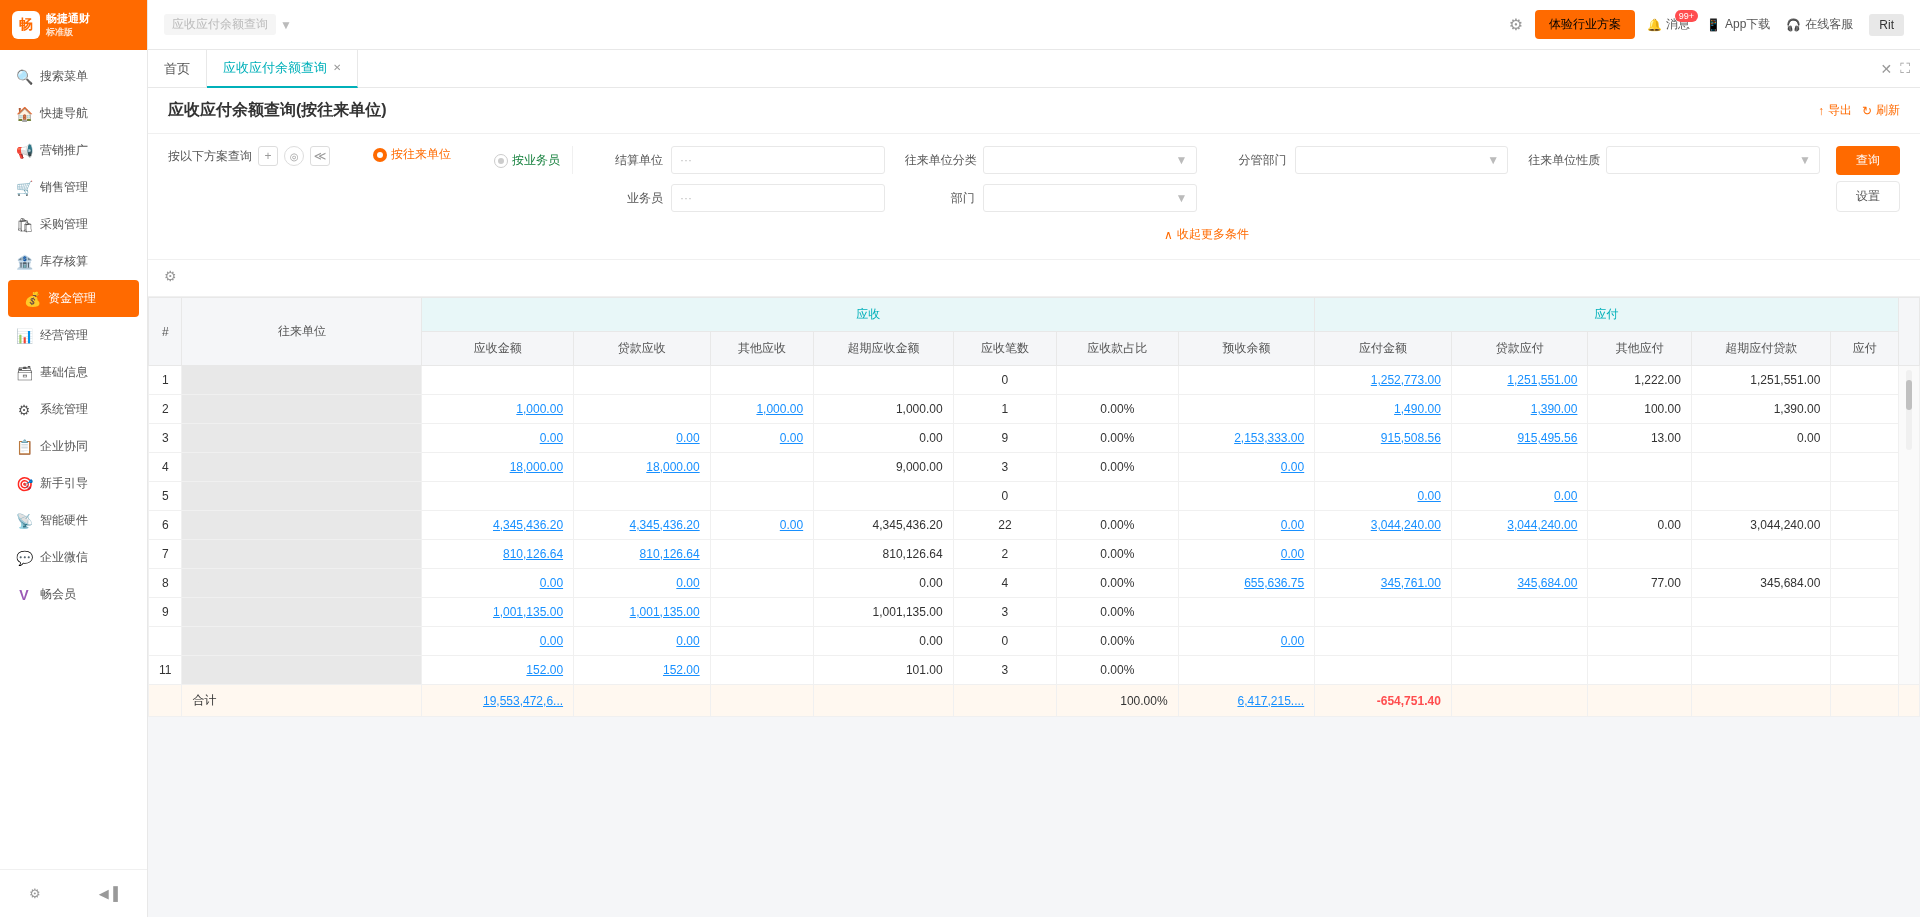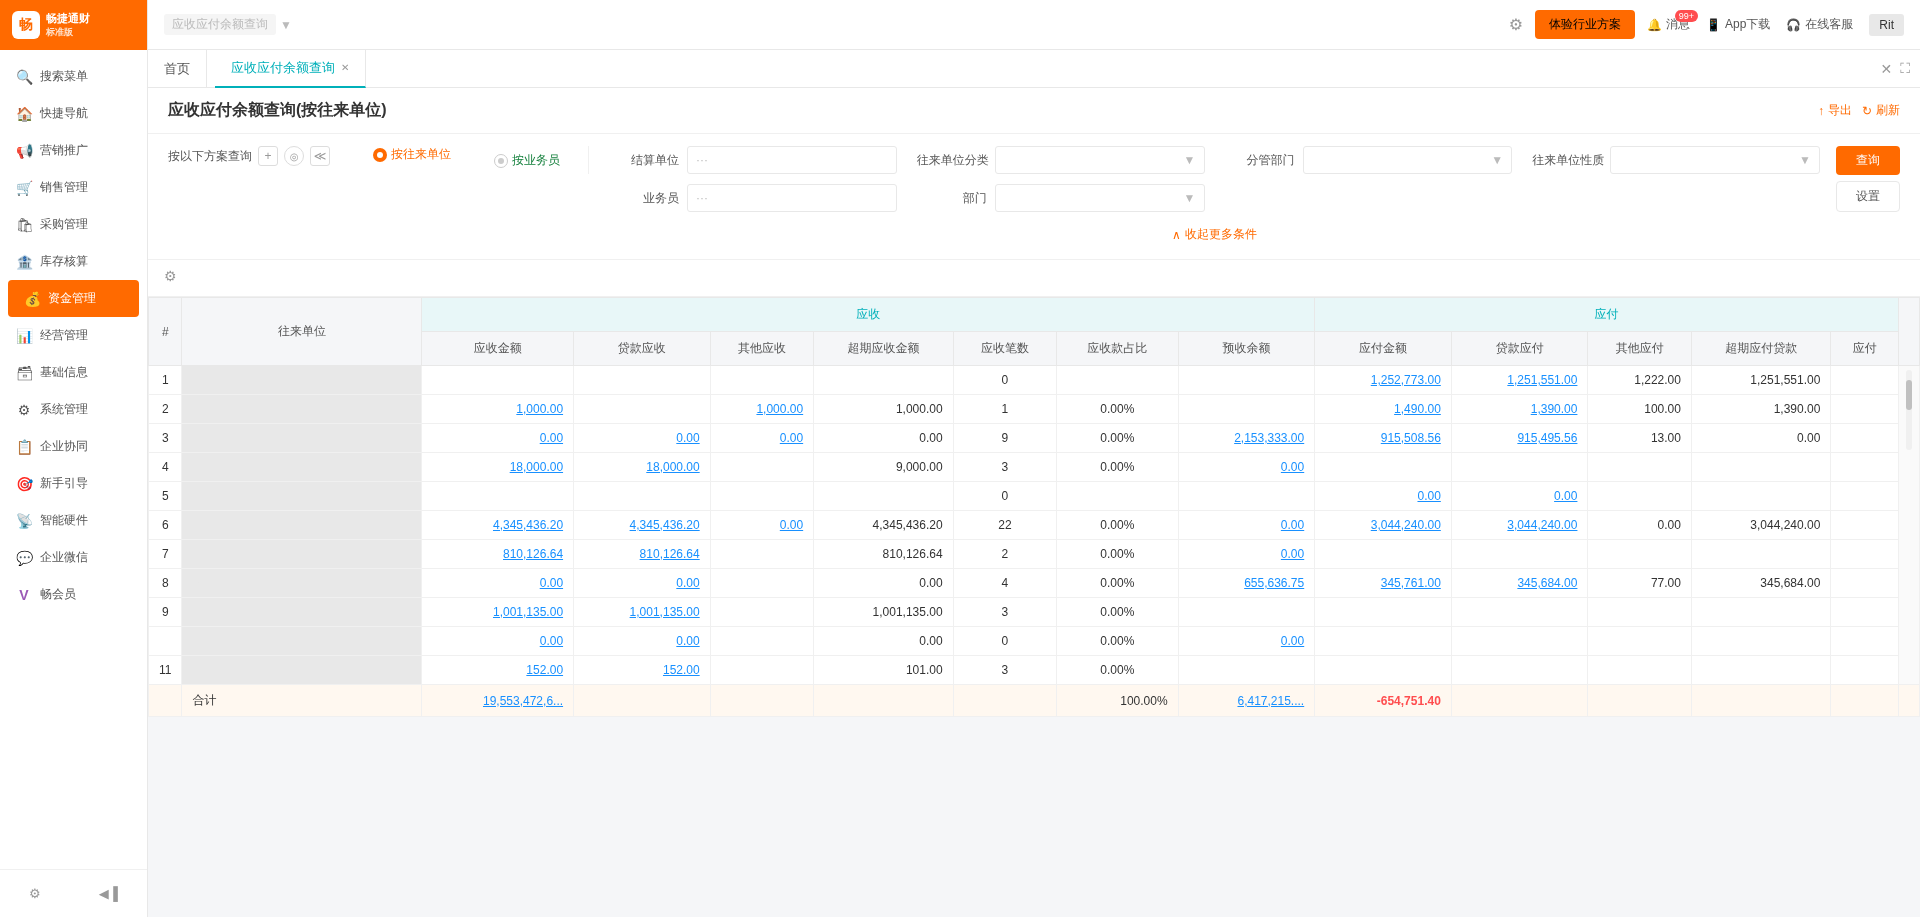--- a/index.html
+++ b/index.html
@@ -66,21 +66,20 @@
     .main-content {
       margin-left: 148px; margin-top: 50px; height: calc(100vh - 50px);
       display: flex; flex-direction: column; overflow: hidden;
     }
 
     
     .tab-bar {
       background: #fff; border-bottom: 1px solid #e8e8e8;
       display: flex; align-items: center; padding: 0 0 0 0;
       height: 38px;
-      gap: 8px;
     }
     .tab-item {
       padding: 0 16px; height: 38px; display: flex; align-items: center; gap: 6px;
       cursor: pointer; color: #555; border-right: 1px solid #e8e8e8; font-size: 13px;
     }
     .tab-item.home { color: #555; }
     .tab-item.active {
       background: #fff; color: #00b0b9; border-bottom: 2px solid #00b0b9;
       font-weight: 500;
     }
@@ -299,21 +298,21 @@
         <div class="page-header-btn">
           <span>↻</span>
           <span>刷新</span>
         </div>
       </div>
     </div>
 
     <div class="filter-area">
       <div style="display:flex;gap:0;align-items:flex-start;">
 
-        <div class="filter-left" style="min-width:170px;padding-right:28px;border-right:1px solid #f0f0f0;margin-right:20px;gap:43px;">
+        <div class="filter-left" style="min-width:170px;padding-right:12px;border-right:1px solid #f0f0f0;margin-right:20px;gap:43px;">
           <div style="display:flex;align-items:center;gap:6px;margin-bottom:8px;">
             <span style="font-size:12px;color:#555;">按以下方案查询</span>
             <div class="filter-add">+</div>
             <div class="filter-add" style="border-radius:50%;font-size:10px;">◎</div>
             <div class="filter-add">≪</div>
           </div>
           <div class="filter-scheme active">
             <div class="filter-scheme-dot">
               <div class="filter-scheme-dot-inner"></div>
             </div>

